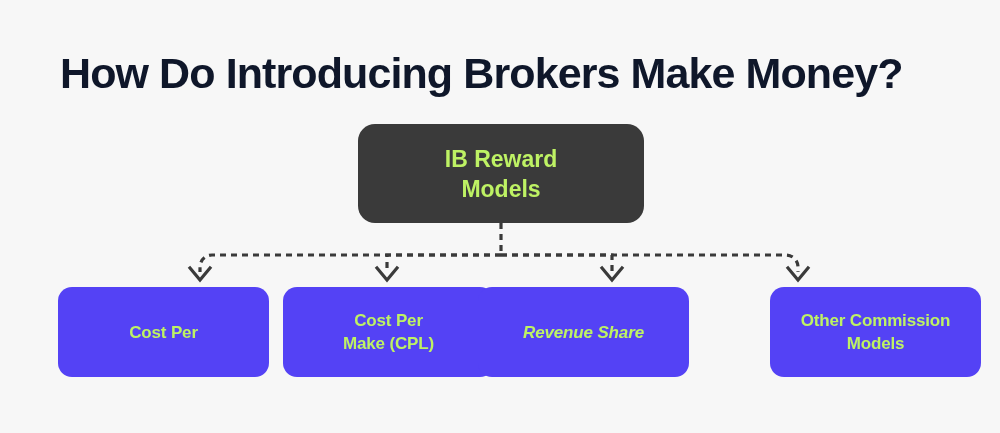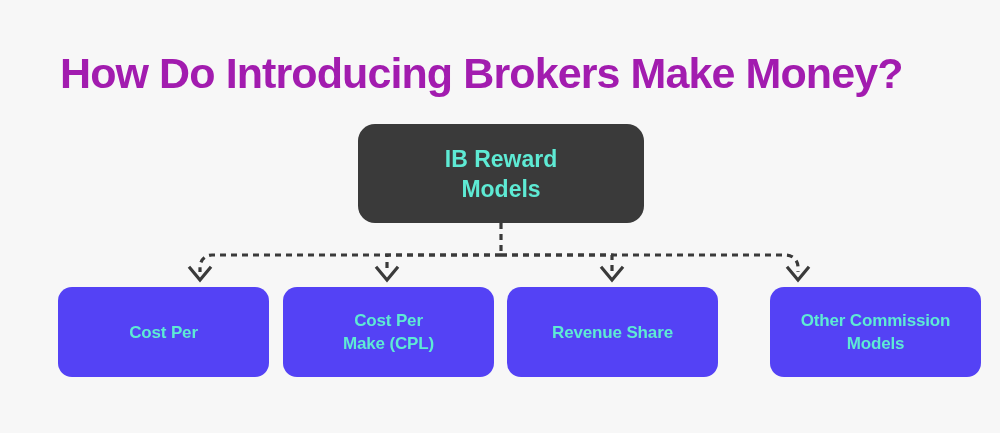--- a/index.html
+++ b/index.html
@@ -20,40 +20,40 @@
     background: #f7f7f7;
   }
   #page-title {
     position: absolute;
     left: 60px;
     top: 48px;
     width: 900px;
     font-size: 43px;
     font-weight: 700;
     letter-spacing: -0.9px;
-    color: #a21caf;
+    color: #0f172a;
     line-height: 50px;
     white-space: nowrap;
   }
   #connector-layer {
     position: absolute;
     left: 0;
     top: 0;
     width: 1000px;
     height: 433px;
     pointer-events: none;
   }
   .node {
     position: absolute;
     display: flex;
     align-items: center;
     justify-content: center;
     text-align: center;
     box-sizing: border-box;
-    color: #5eead4;
+    color: #bef264;
     font-weight: 700;
   }
   #root-node {
     left: 358px;
     top: 124px;
     width: 286px;
     height: 99px;
     background: #3a3a3a;
     border-radius: 17px;
     font-size: 23px;
@@ -66,21 +66,21 @@
     height: 90px;
     background: #5442f5;
     border-radius: 14px;
     font-size: 17px;
     line-height: 23px;
     padding: 0 12px;
     letter-spacing: -0.15px;
   }
   #child-node-0 { left: 58px; }
   #child-node-1 { left: 283px; }
-  #child-node-2 { left: 507px; }
+  #child-node-2 { left: 478px; font-style: italic; }
   #child-node-3 { left: 770px; }
   .node-label {
     display: block;
     width: 100%;
   }
 </style>
 </head>
 <body>
 
 <div id="infographic">

